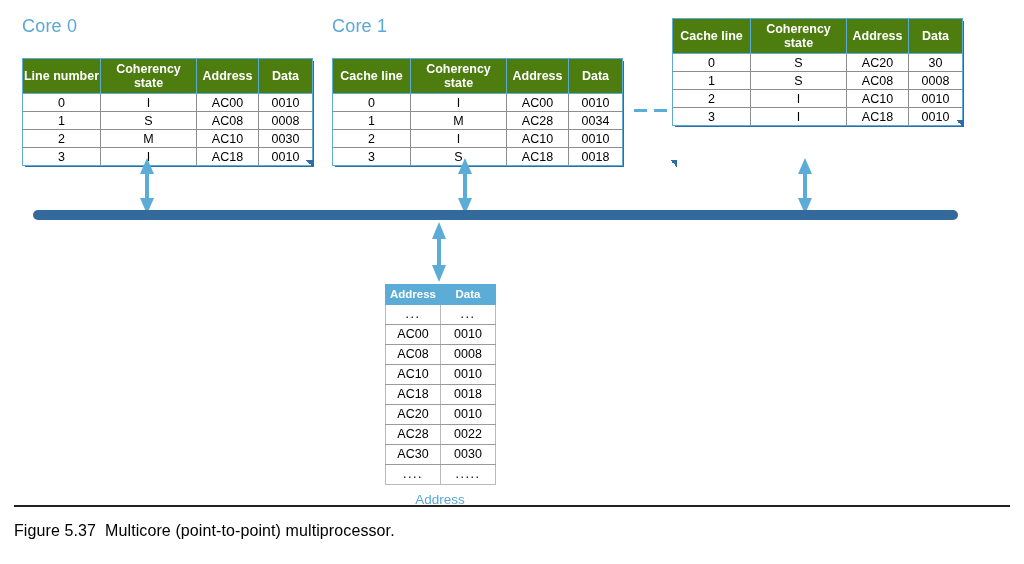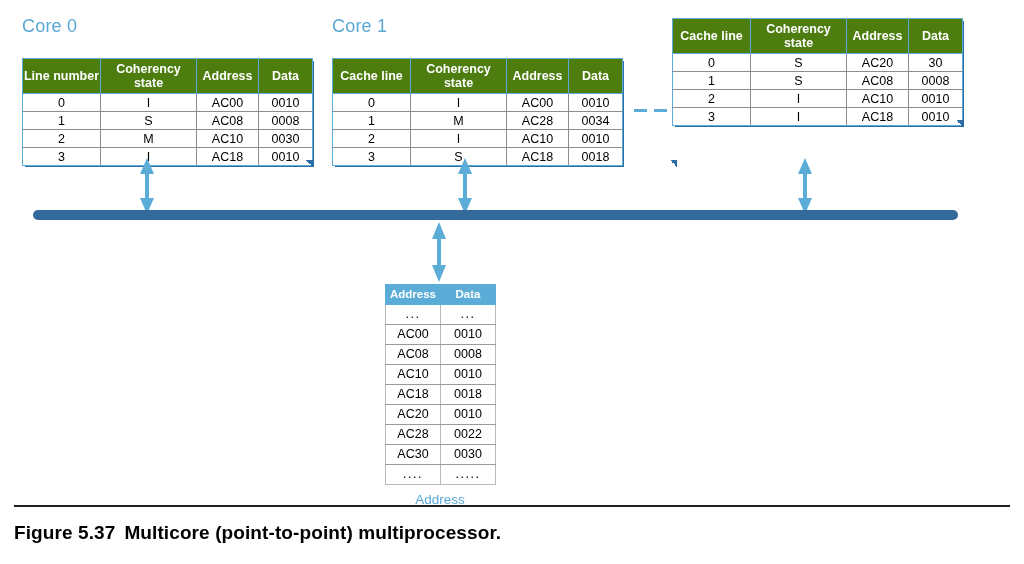--- a/index.html
+++ b/index.html
@@ -148,22 +148,22 @@
     left: 14px;
     top: 505px;
     width: 996px;
     height: 2px;
     background: #231f20;
   }
   .caption {
     position: absolute;
     left: 14px;
     top: 522px;
-    font-size: 19px;
-    font-weight: bold;
+    font-size: 16px;
+    font-weight: normal;
     color: #000;
     letter-spacing: .1px;
     white-space: nowrap;
   }
   .caption .fignum { margin-right: 9px; }
 </style>
 </head>
 <body>
 
 <div class="stage">

